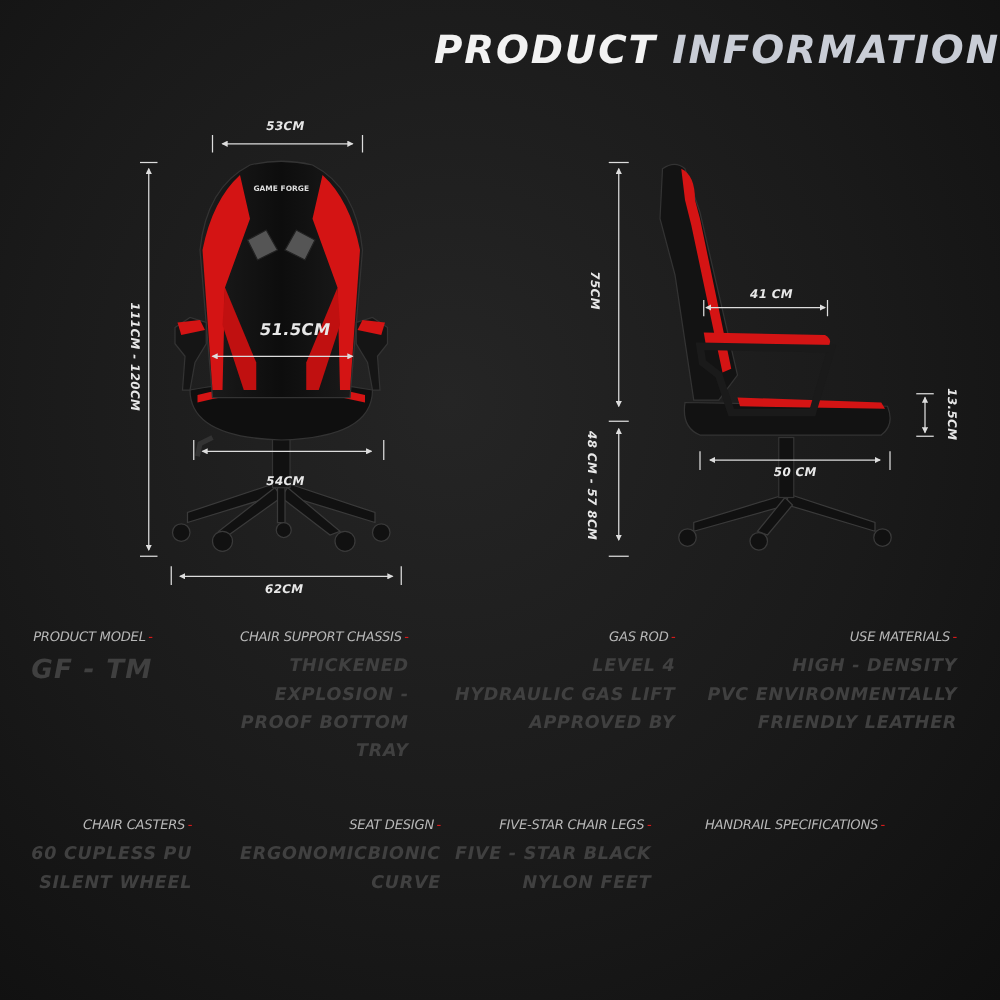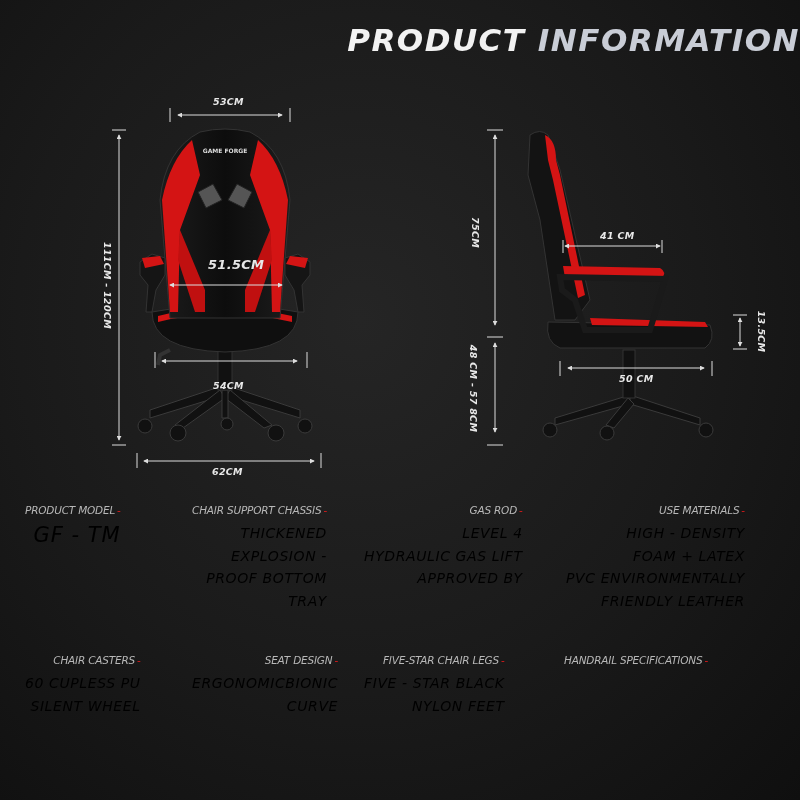--- a/index.html
+++ b/index.html
@@ -10,22 +10,22 @@
     font-family:"DejaVu Sans", sans-serif;font-weight:bold;font-style:italic;
     font-size:31px;letter-spacing:1.5px;color:#f2f2f2;}
   .title .t2{color:#c9cdd6;}
   .dim{position:absolute;font-family:"DejaVu Sans", sans-serif;font-weight:bold;font-style:italic;
     font-size:9.5px;color:#e8e8e8;white-space:nowrap;letter-spacing:0.3px;}
   .vtext{transform:rotate(90deg);transform-origin:center center;}
   svg.ill{position:absolute;left:0;top:0;}
   .spec{position:absolute;text-align:right;}
   .spec .lab{font-family:"DejaVu Sans", sans-serif;font-style:italic;font-size:10.5px;color:#b8b8b8;letter-spacing:-0.2px;white-space:nowrap;}
   .spec .lab .dash{color:#e21b1b;font-style:normal;margin-left:2px;}
-  .spec .val{font-family:"DejaVu Sans", sans-serif;font-weight:normal;font-style:italic;font-size:14px;
-    color:#000000;line-height:22.5px;margin-top:6px;white-space:nowrap;letter-spacing:0.6px;}
+  .spec .val{font-family:"DejaVu Sans", sans-serif;font-weight:bold;font-style:italic;font-size:14px;
+    color:#404040;line-height:22.5px;margin-top:6px;white-space:nowrap;letter-spacing:0.6px;}
   .spec .val.big{font-size:21px;margin-top:8px;letter-spacing:1px;}
 </style>
 </head>
 <body>
 
 <div class="title"><span>PRODUCT</span><span class="t2"> INFORMATION</span></div>
 
 <svg class="ill" width="800" height="800" viewBox="0 0 800 800">
   <defs>
     <marker id="ar" viewBox="0 0 6 6" refX="5" refY="3" markerWidth="5" markerHeight="5" orient="auto-start-reverse">
@@ -165,21 +165,20 @@
     <div>LEVEL 4</div>
     <div>HYDRAULIC GAS LIFT</div>
     <div>APPROVED BY</div>
   </div>
 </div>
 
 <div class="spec" style="left:566px;top:504px;">
   <div class="lab"><span>USE MATERIALS</span><span class="dash">-</span></div>
   <div class="val">
     <div>HIGH - DENSITY</div>
-    <div>FOAM  +  LATEX</div>
     <div>PVC ENVIRONMENTALLY</div>
     <div>FRIENDLY LEATHER</div>
   </div>
 </div>
 
 <div class="spec" style="left:25px;top:654px;">
   <div class="lab"><span>CHAIR CASTERS</span><span class="dash">-</span></div>
   <div class="val">
     <div>60 CUPLESS PU</div>
     <div>SILENT WHEEL</div>

